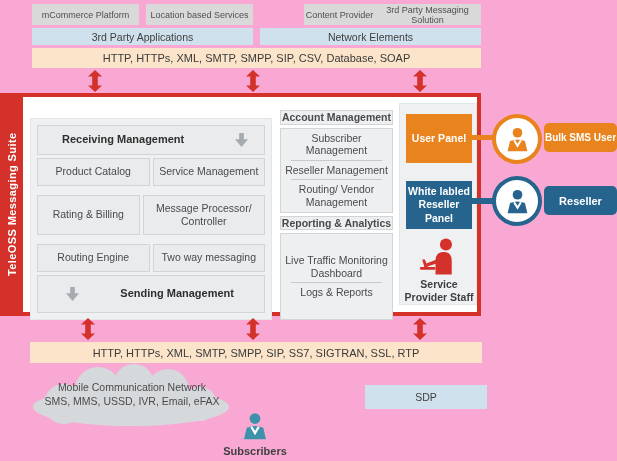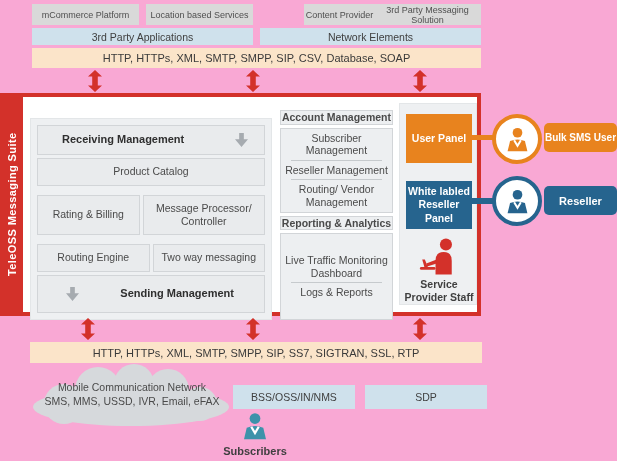--- a/index.html
+++ b/index.html
@@ -87,20 +87,23 @@
       <div class="abs panel" style="left:7px;top:21px;width:242px;height:202px;padding:6px;display:flex;flex-direction:column;">
         <div class="mod modhead" style="height:28px;display:flex;align-items:center;justify-content:space-between;padding:0 16px 0 24px;">
           <span>Receiving Management</span>
           <span class="dnarrow"></span>
         </div>
         <div style="height:3px;"></div>
         <div style="display:flex;gap:3px;height:28px;">
           <div class="mod ctr" style="flex:1;">
               <span>Product Catalog</span>
             </div>
+          <div class="mod ctr" style="flex:1;">
+              <span>Service Management</span>
+            </div>
         </div>
         <div style="height:9px;"></div>
         <div style="display:flex;gap:3px;height:40px;">
           <div class="mod ctr" style="flex:1;">
               <span>Rating &amp; Billing</span>
             </div>
           <div class="mod ctr" style="flex:1;padding:0 10px;">
               <span>Message Processor/ Controller</span>
             </div>
         </div>
@@ -206,23 +209,20 @@
       <ellipse cx="105" cy="43" rx="98" ry="19"></ellipse>
     </g>
   </svg>
   <div class="abs ctr cloudtext" style="left:26px;top:381px;width:212px;height:13px;">
       <span>Mobile Communication Network</span>
     </div>
   <div class="abs ctr cloudtext" style="left:26px;top:395px;width:212px;height:13px;">
       <span>SMS, MMS, USSD, IVR, Email, eFAX</span>
     </div>
 
-  <div class="abs ctr grp" style="left:233px;top:385px;width:122px;height:24px;">
-      <span>BSS/OSS/IN/NMS</span>
-    </div>
   <div class="abs ctr grp" style="left:365px;top:385px;width:122px;height:24px;">
       <span>SDP</span>
     </div>
 
   <svg class="abs" style="left:240px;top:408px;" width="30" height="36" viewBox="0 0 24 22">
     <circle class="person-teal" cx="12" cy="5" r="4.3"></circle>
     <path class="person-teal" d="M3.2 21.5 L5.4 12.4 Q12 9.6 18.6 12.4 L20.8 21.5 Z"></path>
     <path d="M9 11.6 L12 16.6 L15 11.6" fill="none" stroke="#ffffff" stroke-width="1.8"></path>
   </svg>
   <div class="abs ctr boldlbl" style="left:210px;top:445px;width:90px;height:14px;font-size:11px;">

